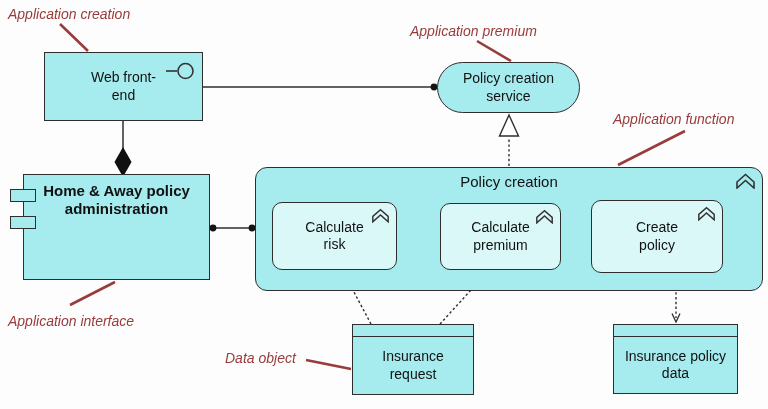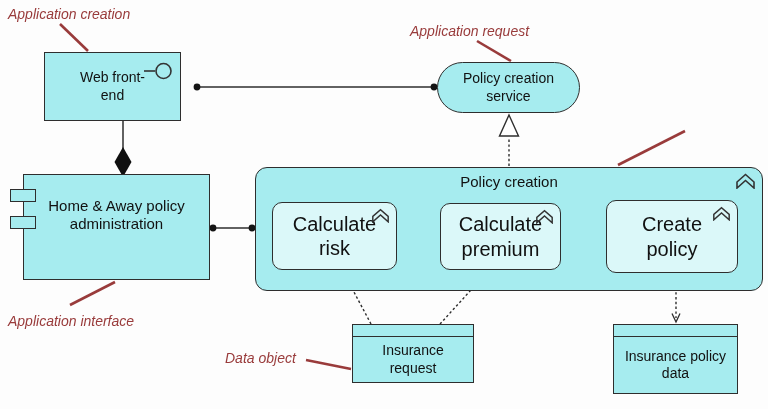--- a/index.html
+++ b/index.html
@@ -9,37 +9,37 @@
     --annotation:#993b3b;
     --text:#111111;
     --bg:#fdfdfd;
   }
   *{margin:0;padding:0;box-sizing:border-box;}
   body{font-family:"Liberation Sans",sans-serif;background:#fff;}
   .canvas{position:relative;width:768px;height:409px;background:var(--bg);overflow:hidden;}
   .node{position:absolute;border:1.5px solid var(--border);background:var(--node-fill);
         color:var(--text);display:flex;align-items:center;justify-content:center;
         text-align:center;font-size:14px;line-height:1.22;white-space:pre-line;}
-  .web-frontend{left:44px;top:52px;width:137px;height:69px;}
+  .web-frontend{left:44px;top:52px;width:159px;height:69px;}
   .component{left:23px;top:174px;width:187px;height:106px;align-items:flex-start;
-             padding-top:22px;font-size:15px;}
+             padding-top:7px;font-size:15px;font-weight:bold;}
   .component-tab{position:absolute;width:26px;height:13px;background:var(--node-fill);
                  border:1.5px solid var(--border);left:-14px;}
   .tab1{top:14px;} .tab2{top:41px;}
   .service{left:437px;top:62px;width:143px;height:51px;border-radius:26px;}
   .function-outer{left:255px;top:167px;width:508px;height:124px;border-radius:12px;
                   align-items:flex-start;justify-content:center;padding-top:5px;font-size:15px;}
-  .subfunction{background:var(--subfunction-fill);border-radius:10px;font-size:20px;}
+  .subfunction{background:var(--subfunction-fill);border-radius:10px;font-size:14px;}
   .calc-risk{left:272px;top:202px;width:125px;height:68px;}
   .calc-premium{left:440px;top:203px;width:121px;height:67px;}
-  .create-policy{left:606px;top:200px;width:132px;height:73px;}
+  .create-policy{left:591px;top:200px;width:132px;height:73px;}
   .dataobject{flex-direction:column;align-items:stretch;justify-content:flex-start;padding:0;}
   .do-strip{height:12px;border-bottom:1.5px solid var(--border);flex:0 0 auto;}
   .do-body{flex:1;display:flex;align-items:center;justify-content:center;white-space:pre-line;}
-  .insurance-request{left:352px;top:324px;width:122px;height:59px;}
+  .insurance-request{left:352px;top:324px;width:122px;height:71px;}
   .insurance-policy-data{left:613px;top:324px;width:125px;height:70px;}
   .annotation{position:absolute;color:var(--annotation);font-style:italic;font-size:14px;
               white-space:nowrap;}
   .ann-interface{left:8px;top:6px;}
   .ann-service{left:410px;top:23px;}
   .ann-function{left:613px;top:111px;}
   .ann-component{left:8px;top:313px;}
   .ann-dataobject{left:225px;top:350px;}
   .icon{position:absolute;}
   .chev{right:6px;top:5px;}
@@ -111,21 +111,22 @@
       <path class="openhead" d="M480,285.4 L483,276 L474,280"></path>
     </g>
 
     <g>
       <line class="dot" x1="676" y1="273" x2="676" y2="318"></line>
       <path class="openhead" d="M672,313.5 L676,322 L680,313.5"></path>
     </g>
   </svg>
 
   <div class="annotation ann-interface">Application creation</div>
-  <div class="annotation ann-service">Application request</div>
+  <div class="annotation ann-service">Application premium</div>
+  <div class="annotation ann-function">Application function</div>
   <div class="annotation ann-component">Application interface</div>
   <div class="annotation ann-dataobject">Data object</div>
 
   <div class="node web-frontend">
     <span>Web front-
 end</span>
     <svg class="icon" style="right:4px;top:9px;" width="34" height="18" viewBox="0 0 34 18">
       <line class="iconline" x1="2" y1="9" x2="13" y2="9"></line>
       <circle class="iconline" cx="21.5" cy="9" r="7.5"></circle>
     </svg>

